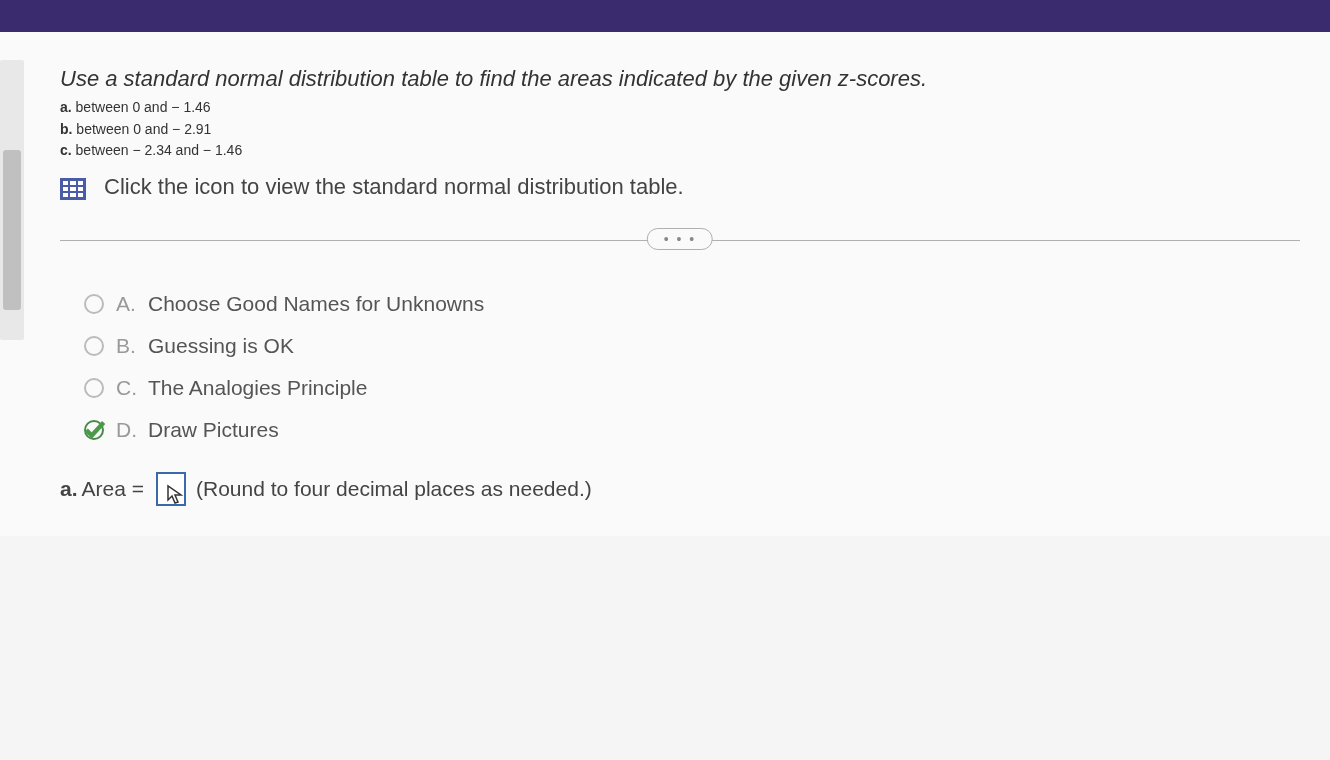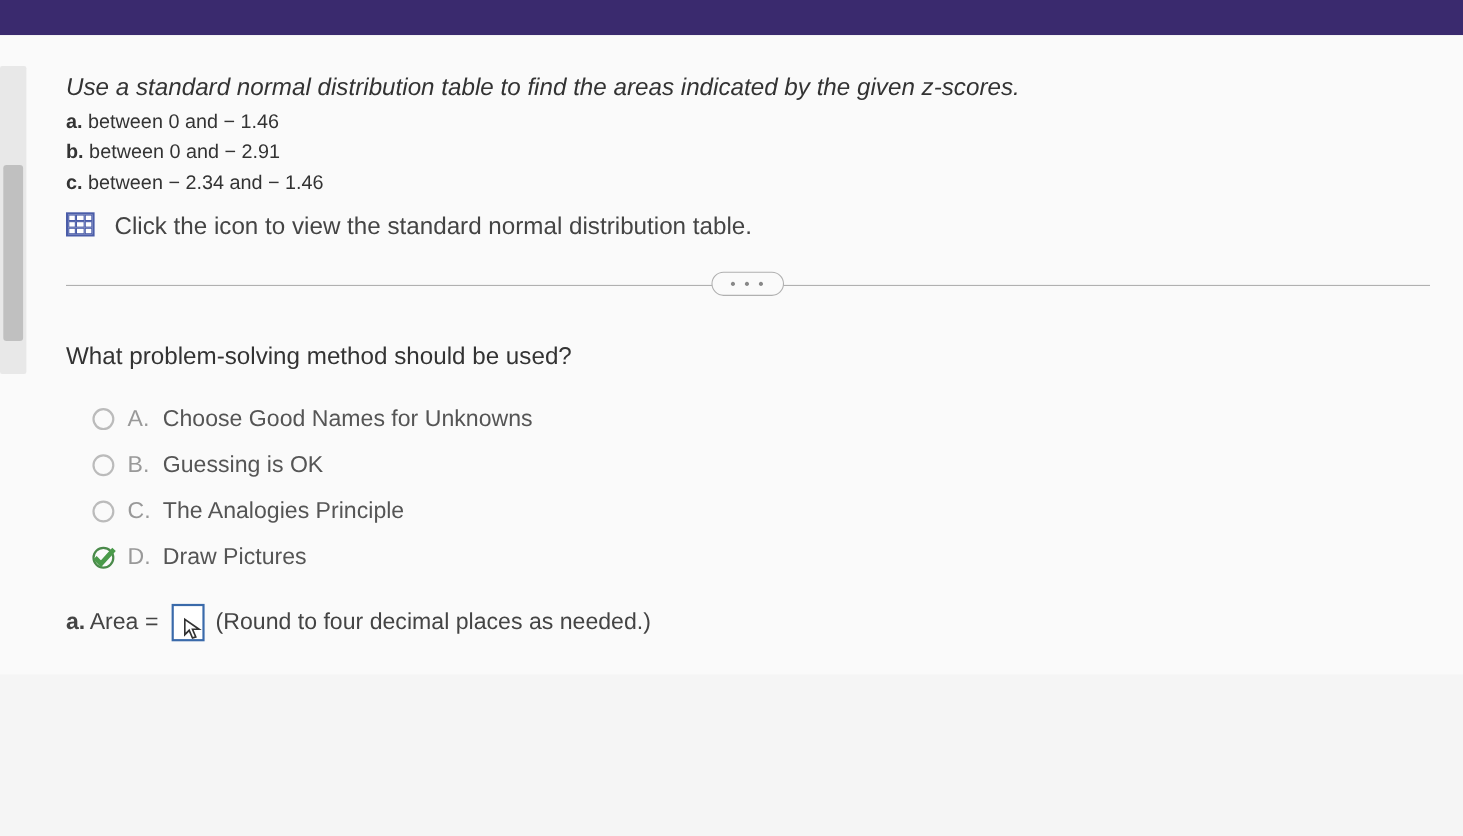--- a/index.html
+++ b/index.html
@@ -43,30 +43,30 @@
       background: #fafafa;
     }
     .question-text {
       font-size: 22px;
       color: #333;
       line-height: 1.5;
       margin-bottom: 2px;
       font-style: italic;
     }
     .sub-item {
-      font-size: 18px;
+      font-size: 14px;
       color: #333;
       line-height: 1.55;
     }
     .sub-label {
       font-weight: bold;
     }
     .table-link-row {
       display: flex;
-      align-items: flex-start;
+      align-items: flex-end;
       margin-top: 12px;
     }
     .table-icon {
       width: 26px;
       height: 22px;
       border: 2px solid #4a5ca8;
       background: #fff;
       margin-right: 18px;
       display: grid;
       grid-template-columns: 1fr 1fr 1fr;
@@ -220,21 +220,20 @@
         <div></div>
     </div>
     <span class="table-link-text">Click the icon to view the standard normal distribution table.</span>
   </div>
 
   <div class="divider-row">
     <hr class="divider-line">
     <div class="divider-pill">• • •</div>
   </div>
 
-  <div class="prompt-text">What problem-solving method should be used?</div>
 
   <div class="option-row">
     <div class="radio-circle"></div>
     <span class="option-letter">A.</span>
     <span class="option-text">Choose Good Names for Unknowns</span>
   </div>
 
   <div class="option-row">
     <div class="radio-circle"></div>
     <span class="option-letter">B.</span>

